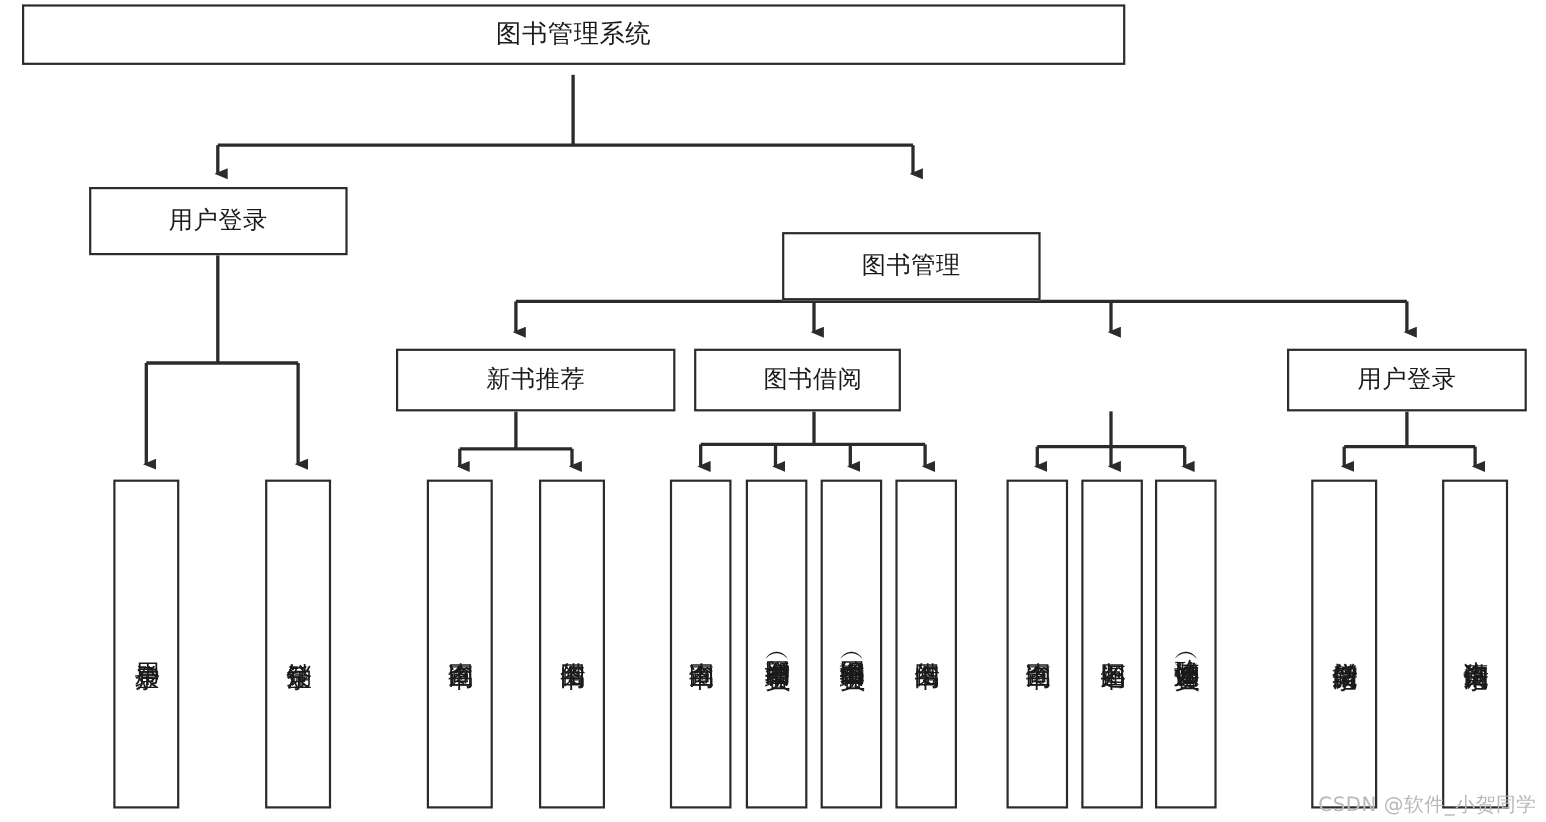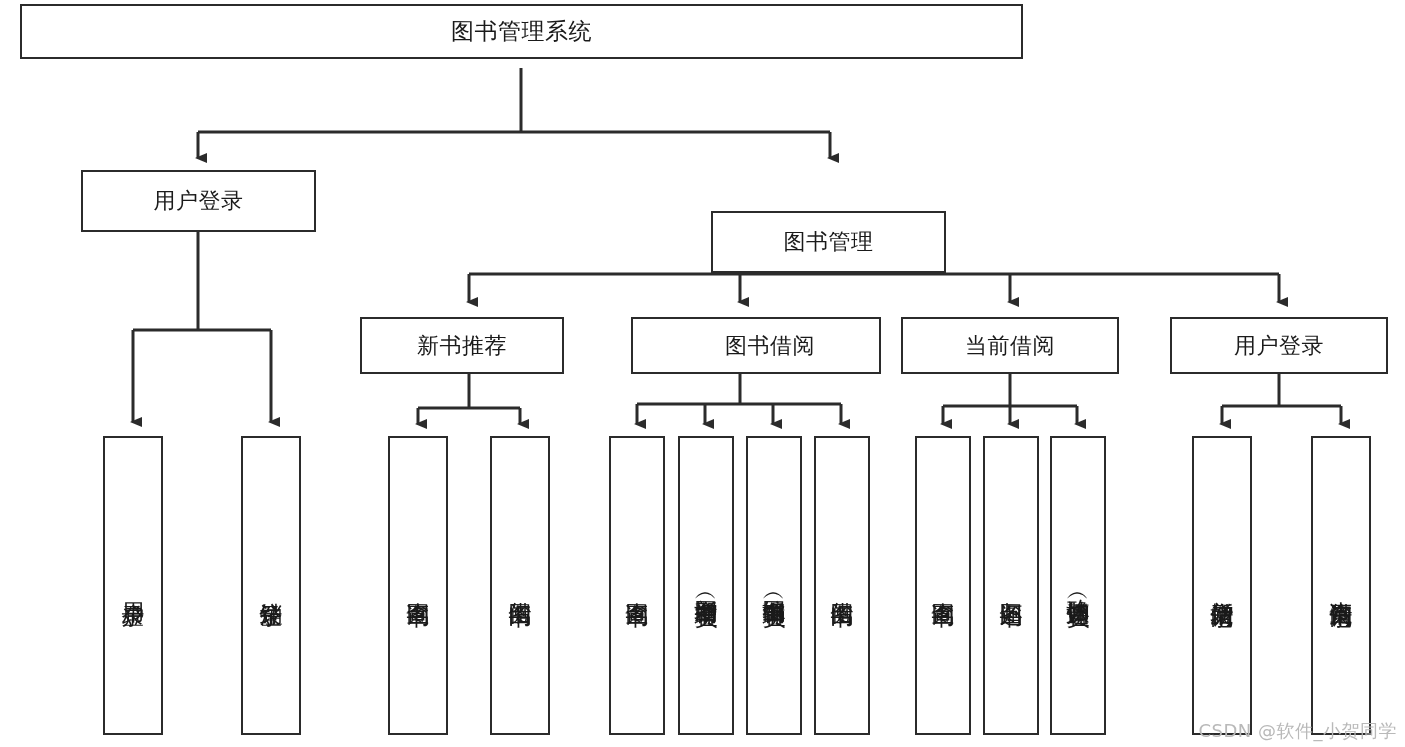--- a/index.html
+++ b/index.html
@@ -133,28 +133,25 @@
     <span class="label">图书管理系统</span>
   </div>
 
   <div class="node horiz" style="left:81px; top:170px; width:235px; height:62px;">
     <span class="label">用户登录</span>
   </div>
   <div class="node horiz" style="left:711px; top:170px; width:235px; height:62px;margin-top:41px;">
     <span class="label">图书管理</span>
   </div>
 
-  <div class="node horiz" style="left:360px; top:317px; width:204px; height:57px;">
+  <div class="node horiz" style="left:360px; top:317px; width:254px; height:57px;">
     <span class="label">新书推荐</span>
   </div>
-  <div class="node horiz" style="left:631px; top:317px; width:250px; height:57px;padding-left:28px;">
+  <div class="node horiz" style="left:631px; top:317px; width:188px; height:57px;padding-left:28px;">
     <span class="label">图书借阅</span>
-  </div>
-  <div class="node horiz" style="left:901px; top:317px; width:218px; height:57px;">
-    <span class="label">当前借阅</span>
   </div>
   <div class="node horiz" style="left:1170px; top:317px; width:218px; height:57px;">
     <span class="label">用户登录</span>
   </div>
 
   <div class="node vert" style="left:103px; top:436px; width:60px; height:299px;">
     <span class="label">用户登录</span>
   </div>
   <div class="node vert" style="left:241px; top:436px; width:60px; height:299px;">
     <span class="label">注销登录</span>

